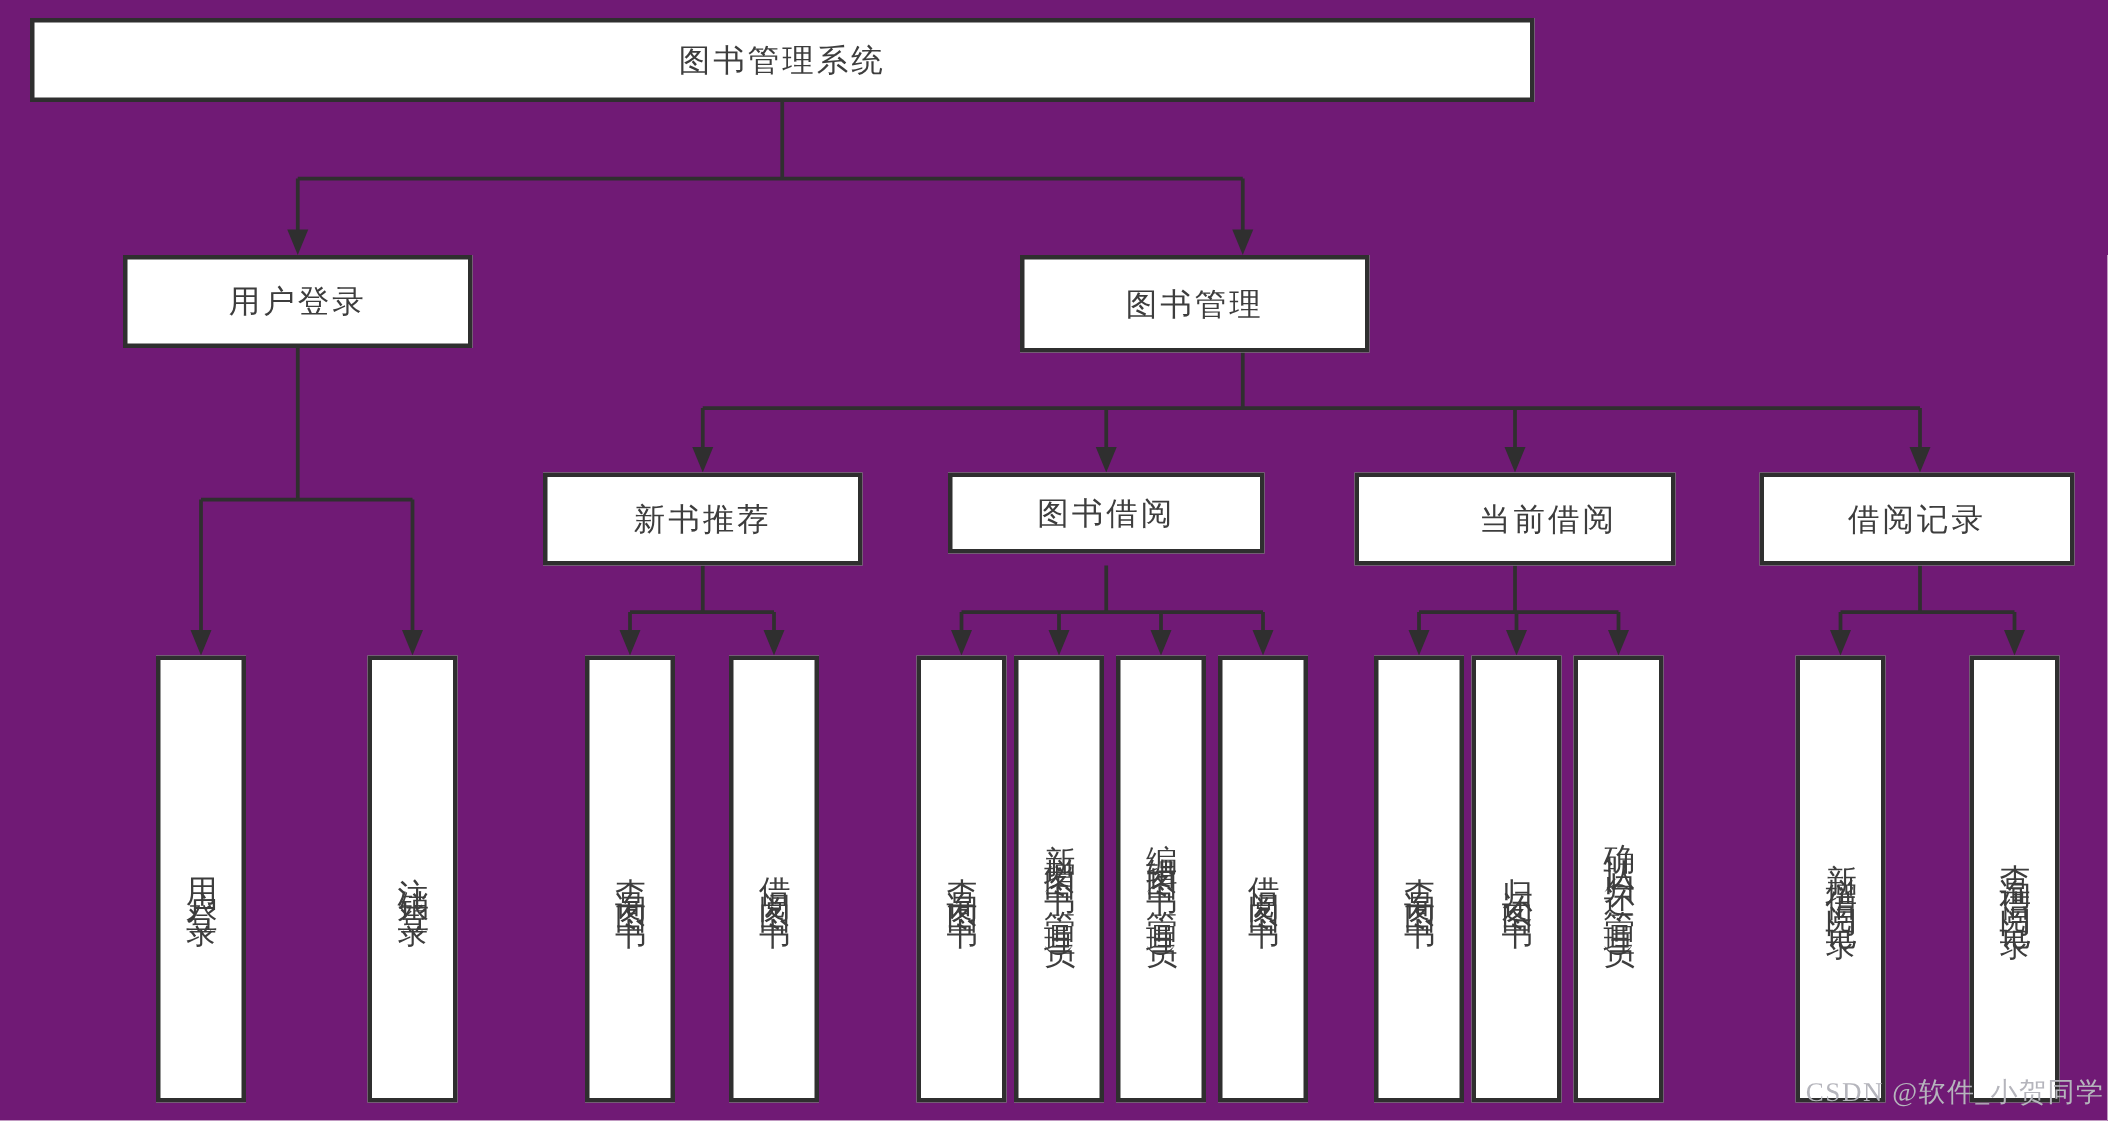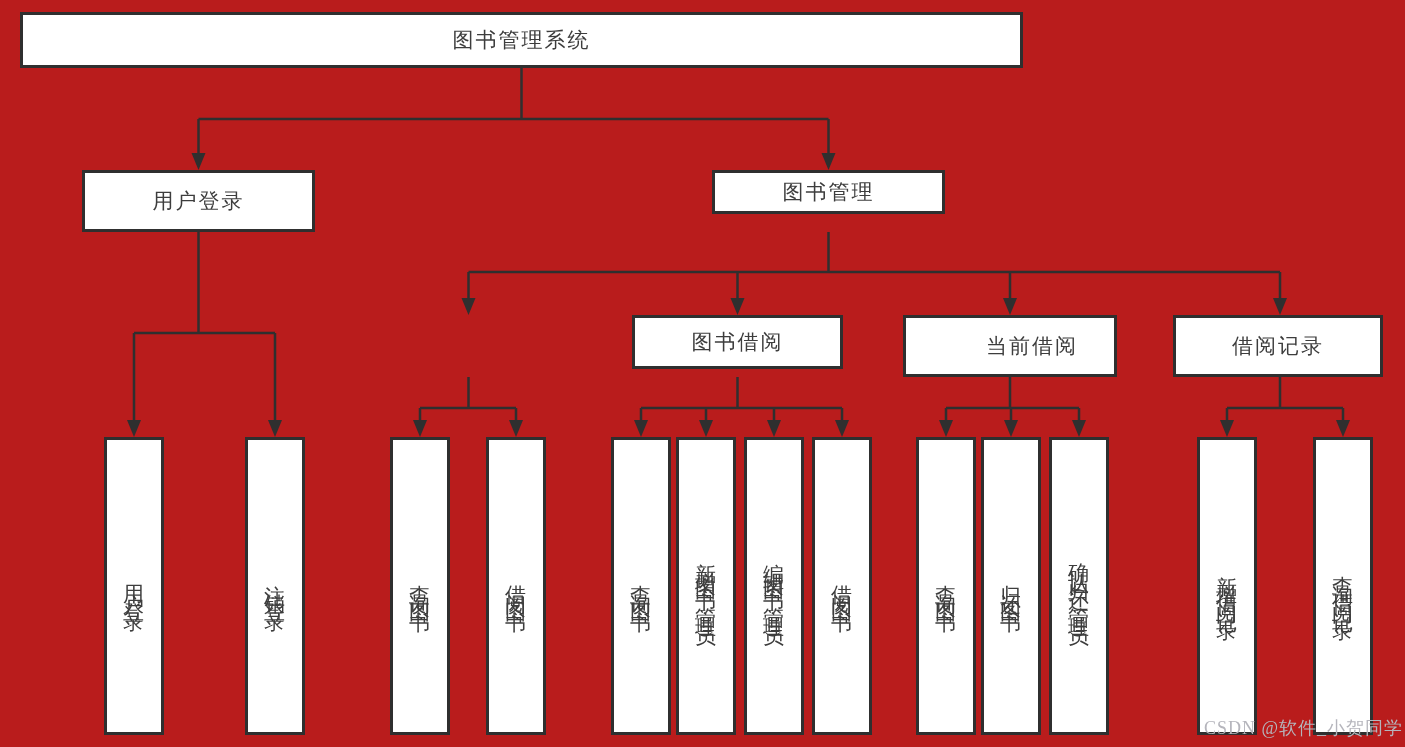--- a/index.html
+++ b/index.html
@@ -1,19 +1,19 @@
 <!DOCTYPE html>
 <html><head>
 <meta charset="utf-8">
 <style>
   html,body{margin:0;padding:0;background:#ffffff;}
   #stage{
     position:relative;
     width:1405px;height:747px;
-    background:#b91c1c;
+    background:#701a75;
     font-family:"Liberation Sans","DejaVu Sans",sans-serif;
     color:#3d3d3d;
     overflow:hidden;
   }
   .node{
     position:absolute;
     box-sizing:border-box;
     border:3px solid #2f2f2f;
     background:#ffffff;
     display:flex;
@@ -82,22 +82,23 @@
       <polygon points="1004,420 1018,420 1011,437"></polygon>
       <polygon points="1072,420 1086,420 1079,437"></polygon>
       <polygon points="1220,420 1234,420 1227,437"></polygon>
       <polygon points="1336,420 1350,420 1343,437"></polygon>
     </g>
   </svg>
 
   <div class="node" style="left:20px;top:12px;width:1003px;height:56px;">图书管理系统</div>
 
   <div class="node" style="left:82px;top:170px;width:233px;height:62px;">用户登录</div>
-  <div class="node" style="left:712px;top:170px;width:233px;height:44px;">图书管理</div>
+  <div class="node" style="left:680px;top:170px;width:233px;height:65px;">图书管理</div>
 
+  <div class="node" style="left:362px;top:315px;width:213px;height:62px;">新书推荐</div>
   <div class="node" style="left:632px;top:315px;width:211px;height:54px;">图书借阅</div>
   <div class="node" style="left:903px;top:315px;width:214px;height:62px;padding-left:44px;">当前借阅</div>
   <div class="node" style="left:1173px;top:315px;width:210px;height:62px;">借阅记录</div>
 
   <div class="node vert" style="left:104px;top:437px;width:60px;height:298px;">用户登录</div>
   <div class="node vert" style="left:245px;top:437px;width:60px;height:298px;">注销登录</div>
 
   <div class="node vert" style="left:390px;top:437px;width:60px;height:298px;">查询图书</div>
   <div class="node vert" style="left:486px;top:437px;width:60px;height:298px;">借阅图书</div>
 

